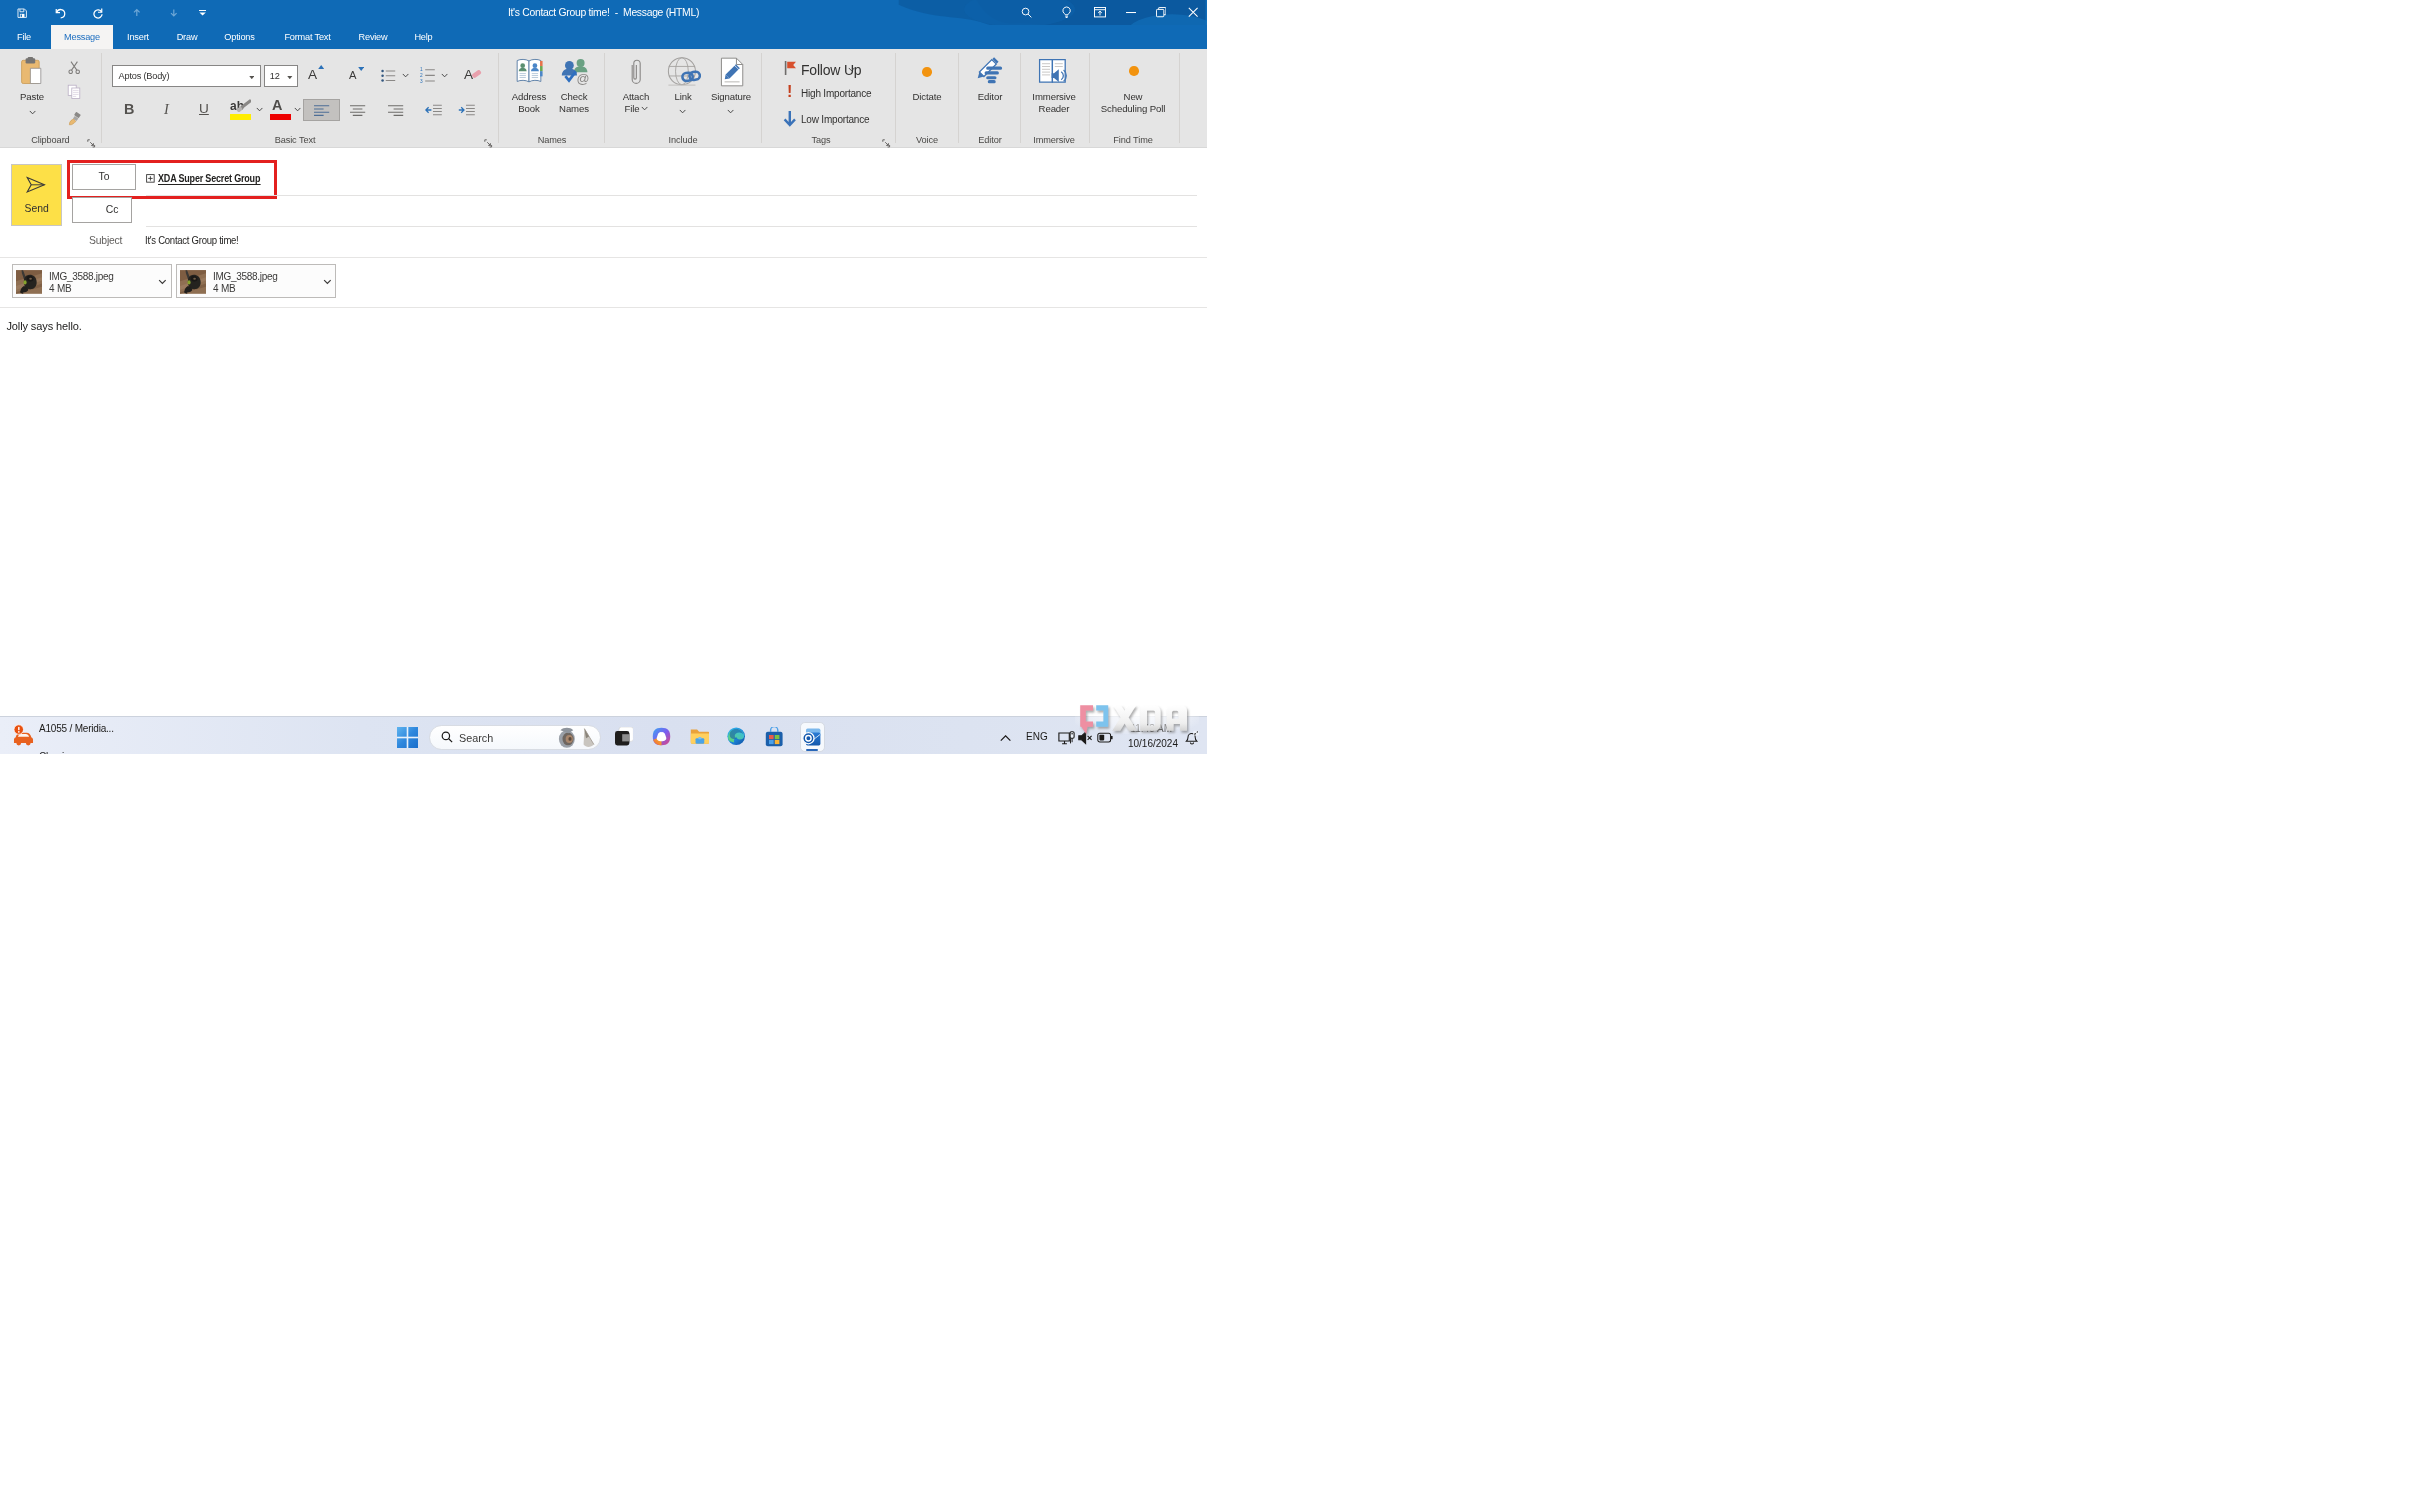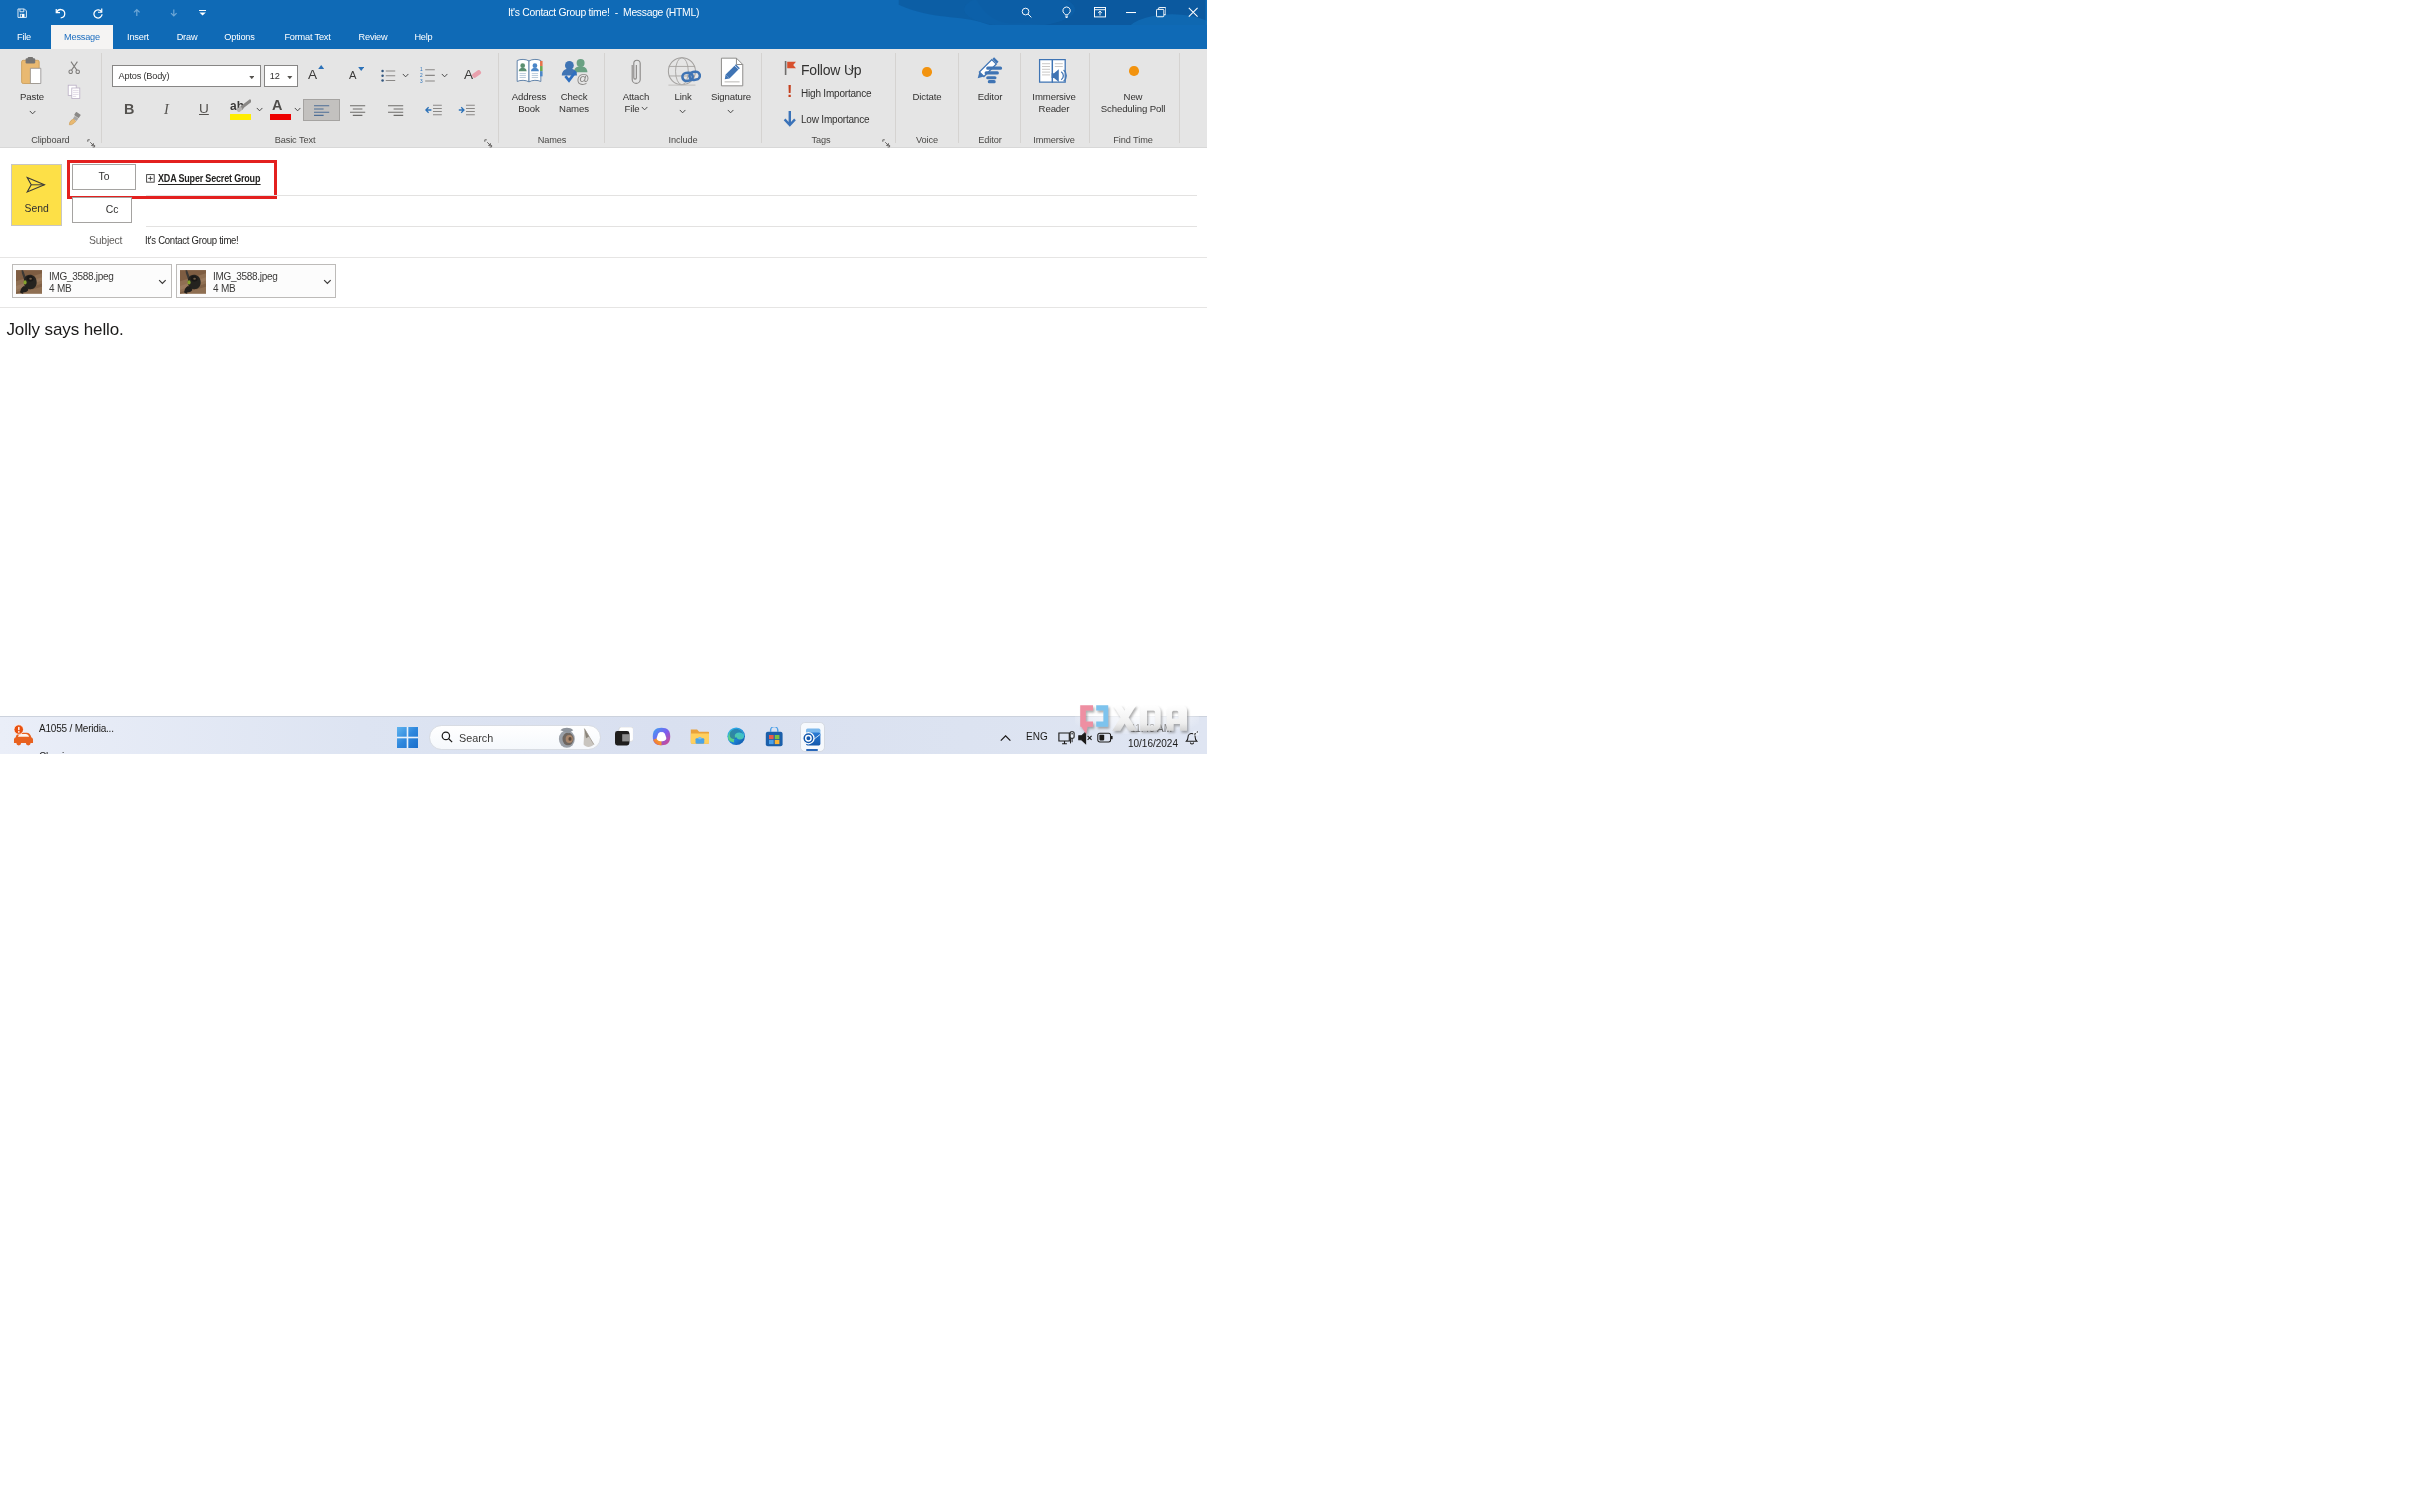--- a/index.html
+++ b/index.html
@@ -430,21 +430,21 @@
       <ellipse cx="18.5" cy="11" rx="1.7" ry="1.3" fill="#6e5c47"></ellipse>
     </svg></div>
     <div class="abs" style="left:36px;top:5.6px;font-size:10px;color:#3b3a39;letter-spacing:-0.3px;">IMG_3588.jpeg</div>
     <div class="abs" style="left:36px;top:18.4px;font-size:10px;color:#3b3a39;letter-spacing:-0.2px;">4 MB</div>
     <svg class="chev" style="left:146px;top:14.4px;width:8.8px;height:5.6px" viewBox="0 0 9 6" fill="none" stroke="#3b3a39" stroke-width="1.3">
         <path d="M1 1.2 4.5 4.8 8 1.2"></path>
       </svg>
   </div>
 </div>
 
-<div class="abs" style="left:6.4px;top:320px;font-size:17px;color:#1b1a19;letter-spacing:-0.1px;">Jolly says hello.</div>
+<div class="abs" style="left:6.4px;top:320px;font-size:11px;color:#1b1a19;letter-spacing:-0.1px;">Jolly says hello.</div>
 
 <div id="taskbar">
 
   <svg class="abs" style="left:12.8px;top:7.2px" width="21" height="23" viewBox="0 0 26 29">
     <path d="M3 17c1-4 3-6 6-6h8c3 0 5 2 6 6 1.5.5 2 1.5 2 3v4h-3a3 3 0 0 1-6 0h-6a3 3 0 0 1-6 0H1v-4c0-1.5.5-2.5 2-3z" fill="#e8611f"></path>
     <path d="M6 16c.8-2.5 2-3.5 4-3.5h6c2 0 3.2 1 4 3.5z" fill="#fdf4ee"></path>
     <circle cx="7" cy="7" r="6" fill="#e8500f" stroke="#fff" stroke-width="1"></circle>
     <rect x="6.2" y="3.5" width="1.8" height="4.5" rx="0.9" fill="#fff"></rect>
     <circle cx="7.1" cy="9.8" r="1.1" fill="#fff"></circle>
   </svg>

